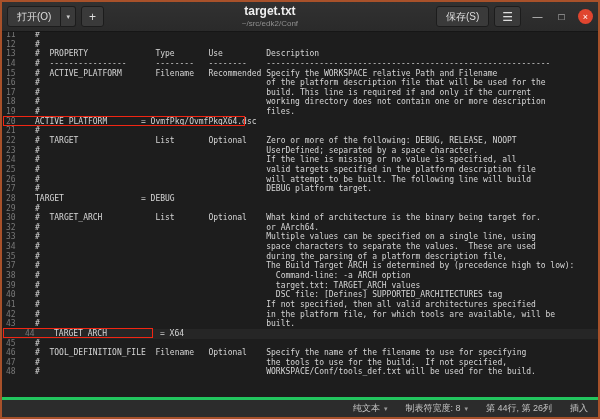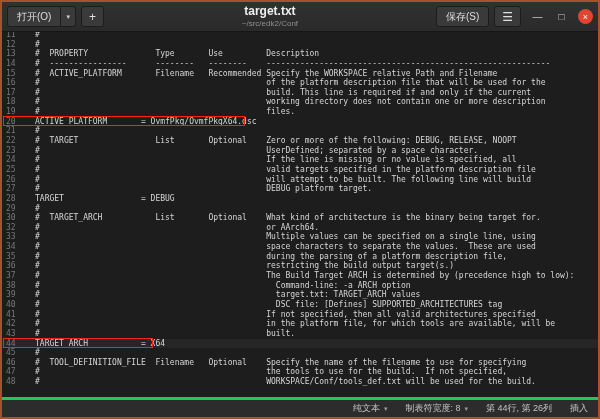--- a/index.html
+++ b/index.html
@@ -18,21 +18,21 @@
   .title{font-size:12px;font-weight:bold;color:#efefef;}
   .subtitle{font-size:8px;color:#8f8f8f;}
   .winctl{display:flex;align-items:center;gap:9px;margin-left:4px;}
   .winbtn{width:15px;height:15px;display:flex;align-items:center;justify-content:center;color:#c9c9c9;font-size:10px;}
   .winbtn.close{border-radius:50%;background:#e0452f;color:#fff;font-size:9px;width:15px;height:15px;}
 
   
   .editor{flex:1;overflow:hidden;position:relative;background:#1d1d1d;font-family:"DejaVu Sans Mono","Liberation Mono",monospace;font-size:8px;color:#d6d6d6;}
   #code-lines{margin-top:-2px;}
   .row{position:relative;height:9.65px;line-height:9.65px;white-space:pre;}
-  .row.current{background:#262626;}
+  .row.current{background:#262626;padding-left:19px;}
   .ln{display:inline-block;width:33px;padding-left:4px;color:#787878;}
   .code{white-space:pre;}
   .redbox{position:absolute;left:1px;top:-1px;height:10px;border:1px solid #f22613;pointer-events:none;}
 
   
   .statusbar{flex:0 0 20px;height:20px;background:#2c2c2c;border-top:3px solid #22c55e;display:flex;align-items:center;justify-content:flex-end;gap:18px;padding:0 10px;color:#c3c3c3;font-size:9px;}
   .sitem{display:flex;align-items:center;gap:4px;}
   .sarrow{font-size:7px;color:#9a9a9a;}
 </style>
 </head>
@@ -84,21 +84,20 @@
         <div class="row"><span class="ln">25</span><span class="code">#                                               valid targets specified in the platform description file</span></div>
         <div class="row"><span class="ln">26</span><span class="code">#                                               will attempt to be built. The following line will build</span></div>
         <div class="row"><span class="ln">27</span><span class="code">#                                               DEBUG platform target.</span></div>
         <div class="row"><span class="ln">28</span><span class="code">TARGET                = DEBUG</span></div>
         <div class="row"><span class="ln">29</span><span class="code">#</span></div>
         <div class="row"><span class="ln">30</span><span class="code">#  TARGET_ARCH           List       Optional    What kind of architecture is the binary being target for.</span></div>
         <div class="row"><span class="ln">32</span><span class="code">#                                               or AArch64.</span></div>
         <div class="row"><span class="ln">33</span><span class="code">#                                               Multiple values can be specified on a single line, using</span></div>
         <div class="row"><span class="ln">34</span><span class="code">#                                               space characters to separate the values.  These are used</span></div>
         <div class="row"><span class="ln">35</span><span class="code">#                                               during the parsing of a platform description file,</span></div>
-        <div class="row"><span class="ln">36</span><span class="code">#                                               restricting the build output target(s.)</span></div>
         <div class="row"><span class="ln">37</span><span class="code">#                                               The Build Target ARCH is determined by (precedence high to low):</span></div>
         <div class="row"><span class="ln">38</span><span class="code">#                                                 Command-line: -a ARCH option</span></div>
         <div class="row"><span class="ln">39</span><span class="code">#                                                 target.txt: TARGET_ARCH values</span></div>
         <div class="row"><span class="ln">40</span><span class="code">#                                                 DSC file: [Defines] SUPPORTED_ARCHITECTURES tag</span></div>
         <div class="row"><span class="ln">41</span><span class="code">#                                               If not specified, then all valid architectures specified</span></div>
         <div class="row"><span class="ln">42</span><span class="code">#                                               in the platform file, for which tools are available, will be</span></div>
         <div class="row"><span class="ln">43</span><span class="code">#                                               built.</span></div>
         <div class="row current"><span class="ln">44</span><span class="code">TARGET_ARCH           = X64</span><div class="redbox" style="border-color: rgb(242, 38, 19); width: 150px;"></div></div>
         <div class="row"><span class="ln">45</span><span class="code">#</span></div>
         <div class="row"><span class="ln">46</span><span class="code">#  TOOL_DEFINITION_FILE  Filename   Optional    Specify the name of the filename to use for specifying</span></div>

